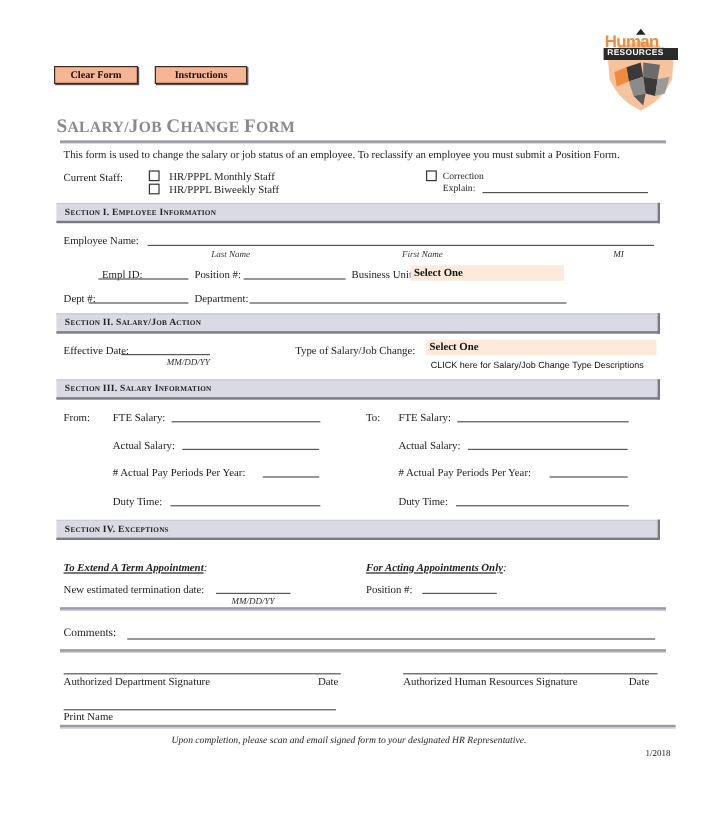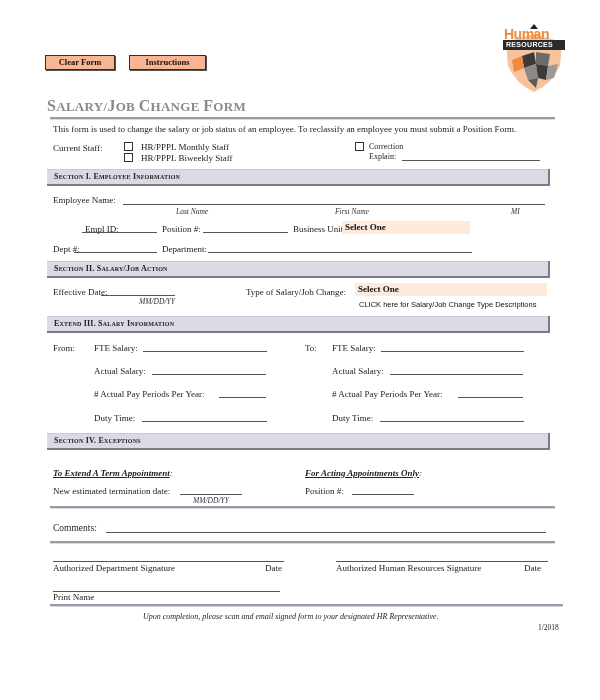--- a/index.html
+++ b/index.html
@@ -110,21 +110,21 @@
 
 <div class="txt" style="left:53px; top:287px;">Effective Date:</div>
 <div class="line" style="left:101px; top:295px; width:74px;"></div>
 <div class="hint" style="left:139px; top:297px;">MM/DD/YY</div>
 
 <div class="txt" style="left:246px; top:287px;">Type of Salary/Job Change:</div>
 <div class="select" style="left:355px; top:283px; width:192px;">Select One</div>
 <div class="link" style="left:359px; top:300px;">CLICK here for Salary/Job Change Type Descriptions</div>
 
 <div class="sect" style="top:316px;">
-    <span>Extend III.  Salary Information</span>
+    <span>Section III.  Salary Information</span>
   </div>
 
 <div class="txt" style="left:53px; top:343px;">From:</div>
 <div class="txt" style="left:305px; top:343px;">To:</div>
 
 <div class="txt" style="left:94px; top:343px;">FTE Salary:</div>
 <div class="line" style="left:143px; top:351px; width:124px;"></div>
 <div class="txt" style="left:94px; top:366px;">Actual Salary:</div>
 <div class="line" style="left:152px; top:374px; width:114px;"></div>
 <div class="txt" style="left:94px; top:389px;"># Actual Pay Periods Per Year:</div>

